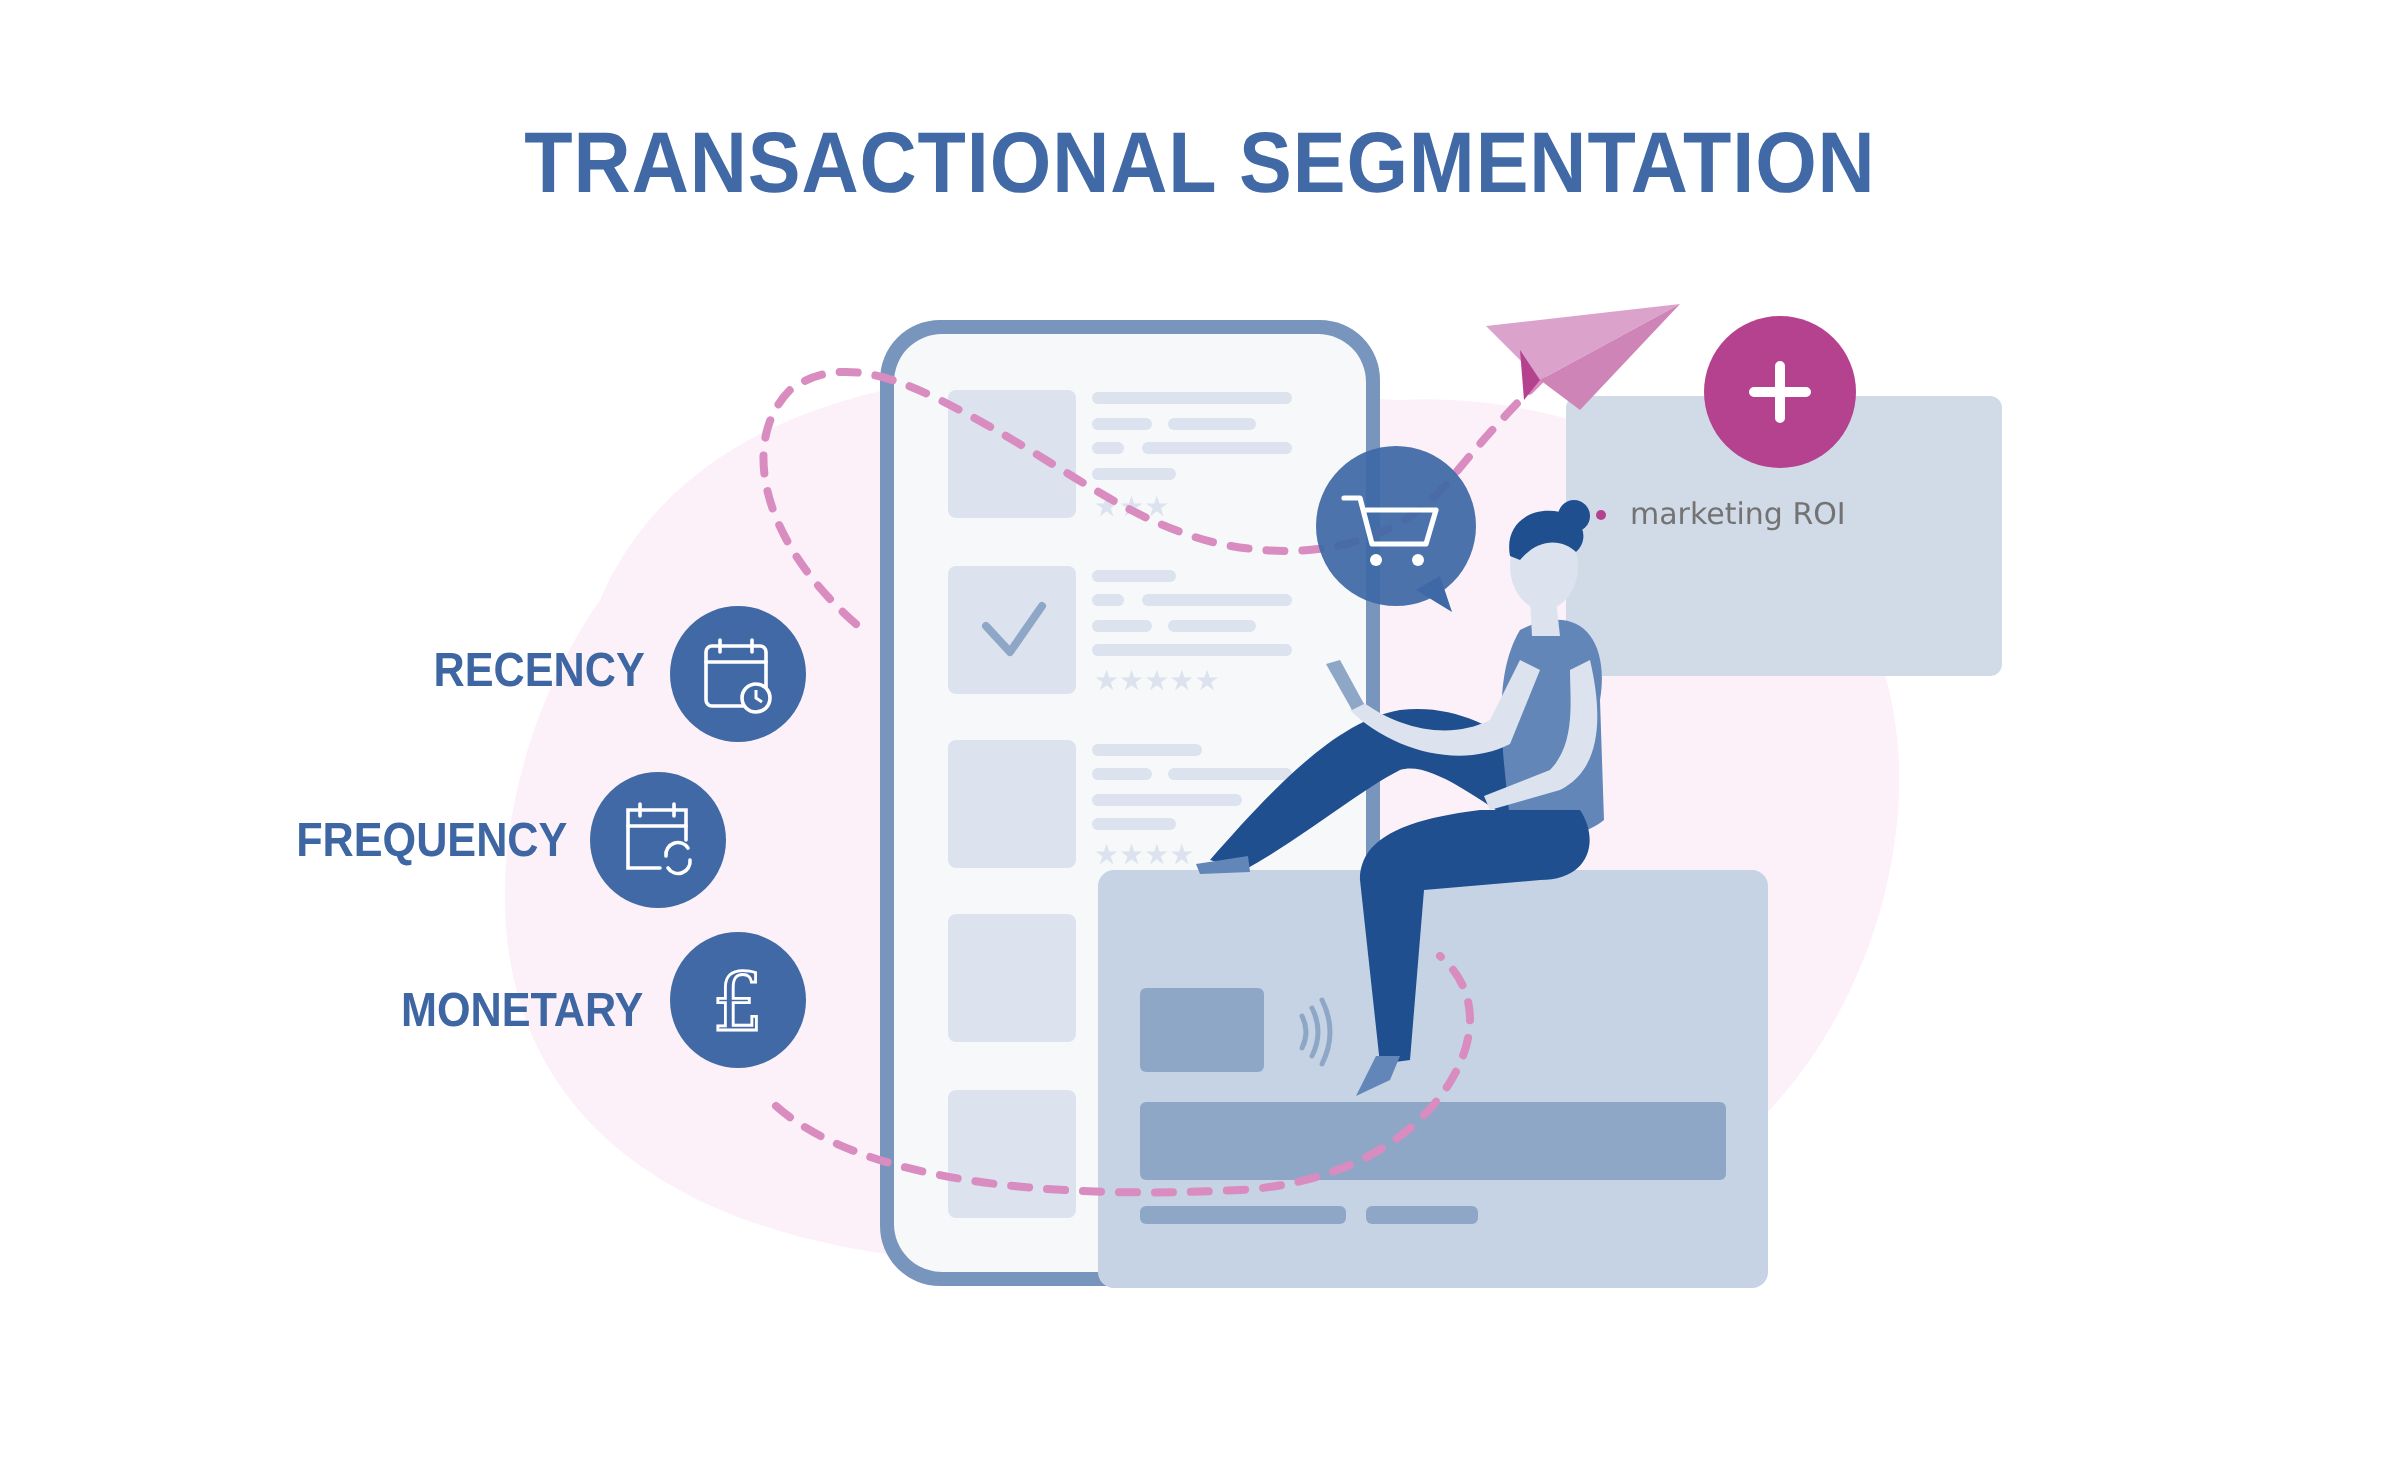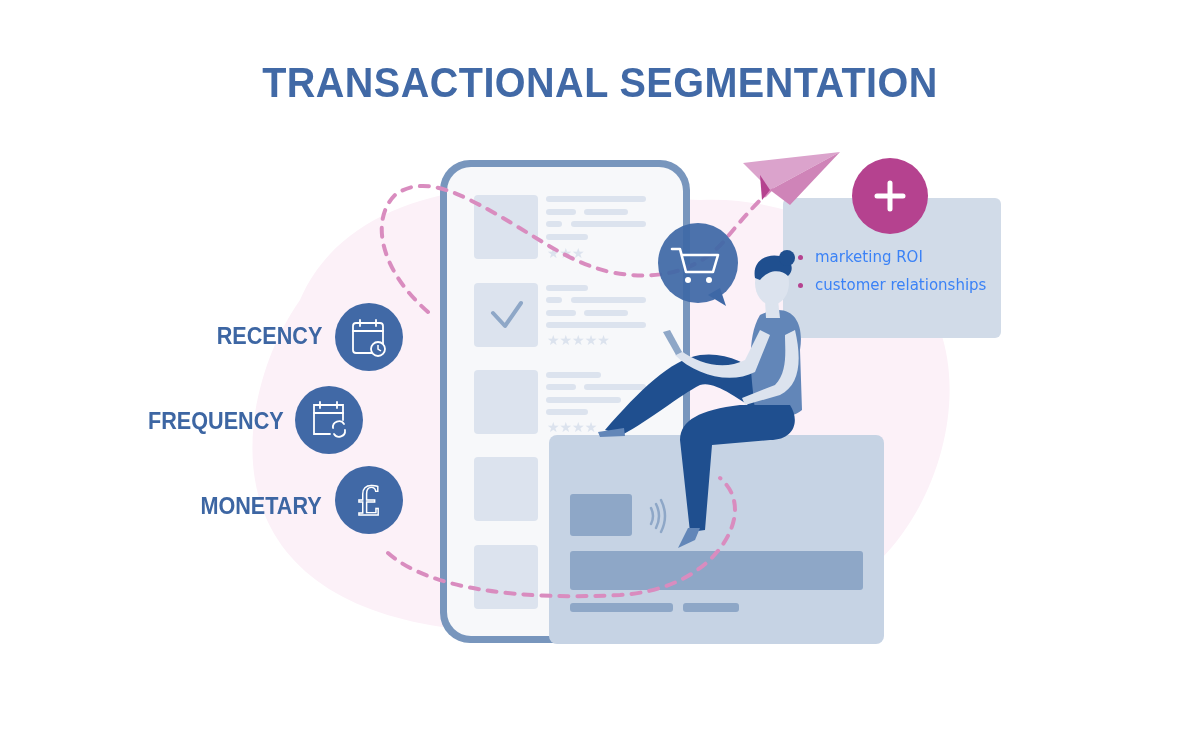--- a/index.html
+++ b/index.html
@@ -6,22 +6,22 @@
   body { width:1200px; height:730px; position:relative; overflow:hidden;
          font-family:"DejaVu Sans Condensed","DejaVu Sans", sans-serif; }
   .title { position:absolute; left:0; top:58px; width:1200px; text-align:center;
            color:#4169a6; font-family:"Liberation Sans", sans-serif; font-weight:bold;
            font-size:43px; letter-spacing:0.5px; transform:scaleX(0.92); }
   .art { position:absolute; left:0; top:0; }
   .rfm-label { position:absolute; color:#3d66a3; font-family:"Liberation Sans", sans-serif;
                font-weight:bold; font-size:24px; text-align:right; transform:scaleX(0.9);
                transform-origin:right center; }
   .benefits { position:absolute; left:798px; top:246px; margin:0; padding:0; list-style:none; }
-  .benefits li { position:relative; padding-left:17px; height:27.5px; color:#3b82f6;
-                 font-family:"DejaVu Sans", sans-serif; font-size:15px; line-height:22px; }
+  .benefits li { position:relative; padding-left:17px; height:27.5px; color:#737373;
+                 font-family:"DejaVu Sans", sans-serif; font-size:15px; line-height:22px;text-align:right; }
   .benefits li .dot { position:absolute; left:0; top:9px; width:5px; height:5px; border-radius:50%; }
 </style>
 </head>
 <body>
 
 <div class="title">TRANSACTIONAL SEGMENTATION</div>
 
 <svg class="art" width="1200" height="730" viewBox="0 0 1200 730">
 
   <path d="M300 300 C 330 230, 400 200, 470 190 L 700 200 C 800 195, 900 250, 940 330 C 965 400, 940 500, 880 560 C 780 640, 600 640, 470 630 C 350 620, 270 570, 255 480 C 245 420, 265 350, 300 300 Z" fill="#fcf1f8"></path>
@@ -147,14 +147,13 @@
     <text x="369" y="515" text-anchor="middle" font-family="DejaVu Serif, serif" font-size="40" fill="none" stroke="#ffffff" stroke-width="1.4">£</text>
   </g>
 </svg>
 
 <div class="rfm-label" style="right:878px; top:322px;">RECENCY</div>
 <div class="rfm-label" style="right:916px; top:407px;">FREQUENCY</div>
 <div class="rfm-label" style="right:878px; top:492px;">MONETARY</div>
 
 <ul class="benefits">
   <li><span class="dot" style="background:#b5428f"></span><span>marketing ROI</span></li>
-  <li><span class="dot" style="background:#b5428f"></span><span>customer relationships</span></li>
 </ul>
 
 </body></html>

